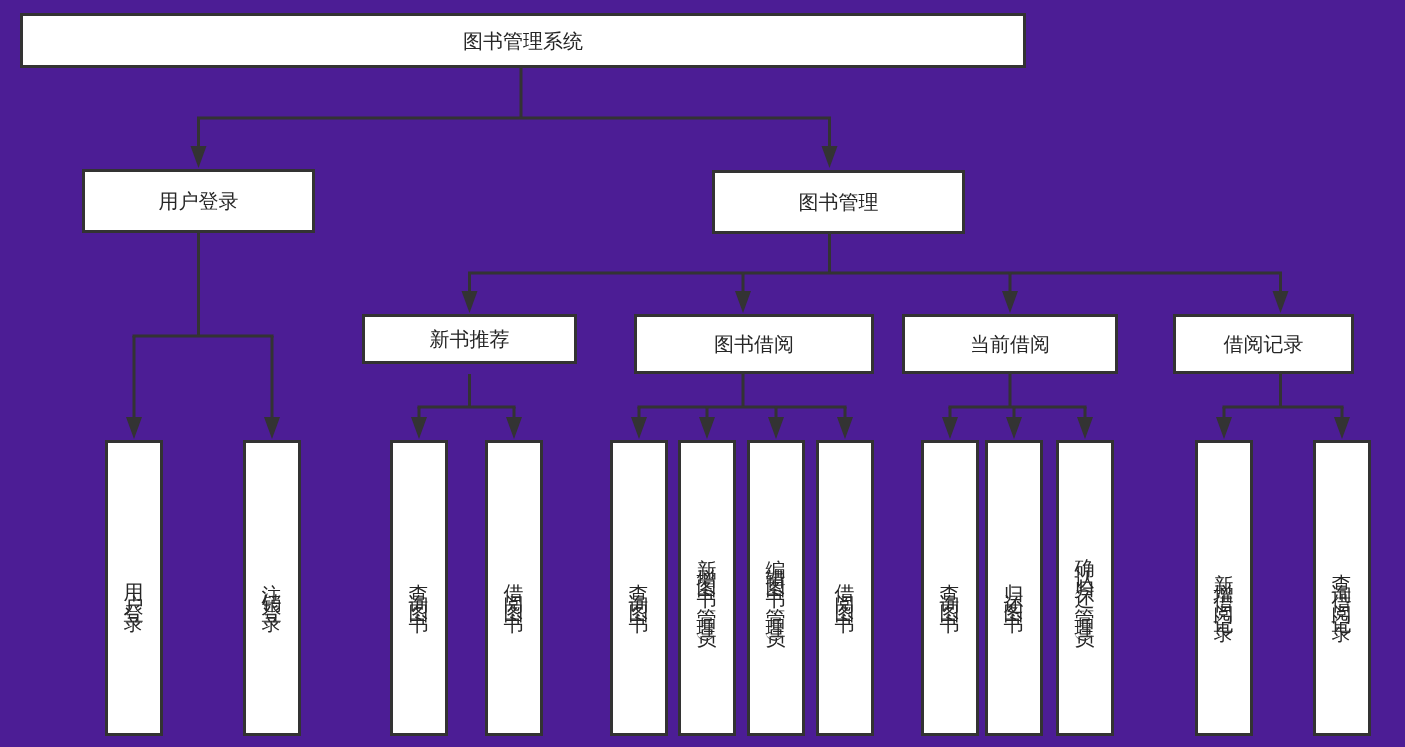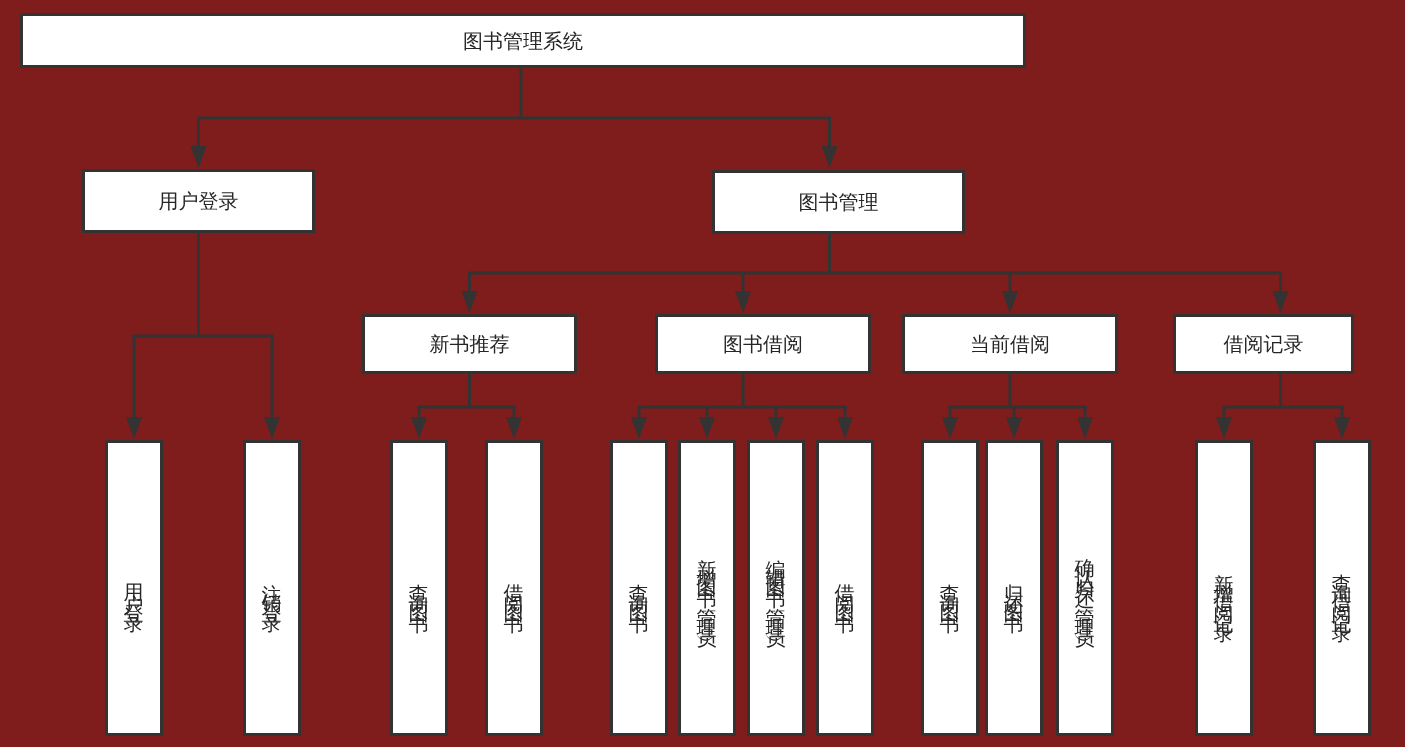--- a/index.html
+++ b/index.html
@@ -4,21 +4,21 @@
 <style>
   html, body {
     margin: 0;
     padding: 0;
     background: #ffffff;
   }
   .canvas {
     position: relative;
     width: 1405px;
     height: 747px;
-    background: #7f1d1d;
+    background: #4c1d95;
     overflow: hidden;
     font-family: "Liberation Sans", sans-serif;
   }
   .connector-layer {
     position: absolute;
     left: 0;
     top: 0;
     width: 1405px;
     height: 747px;
   }
@@ -115,22 +115,22 @@
     <polygon points="1216,417 1232,417 1224,439" stroke="none"></polygon>
     <line x1="1342" y1="407" x2="1342" y2="424"></line>
     <polygon points="1334,417 1350,417 1342,439" stroke="none"></polygon>
   </svg>
 
   <div class="node" style="left:20px; top:13px; width:1006px; height:55px">图书管理系统</div>
 
   <div class="node" style="left:82px; top:169px; width:233px; height:64px">用户登录</div>
   <div class="node" style="left:712px; top:170px; width:253px; height:64px">图书管理</div>
 
-  <div class="node" style="left:362px; top:314px; width:215px; height:60px">新书推荐</div>
-  <div class="node" style="left:655px; top:314px; width:216px; height:60px">图书借阅</div>
+  <div class="node" style="left:362px; top:314px; width:215px; height:50px">新书推荐</div>
+  <div class="node" style="left:634px; top:314px; width:240px; height:60px">图书借阅</div>
   <div class="node" style="left:902px; top:314px; width:216px; height:60px">当前借阅</div>
   <div class="node" style="left:1173px; top:314px; width:181px; height:60px">借阅记录</div>
 
   <div class="node v" style="left:105px; top:440px; width:58px; height:296px">用户登录</div>
   <div class="node v" style="left:243px; top:440px; width:58px; height:296px">注销登录</div>
 
   <div class="node v" style="left:390px; top:440px; width:58px; height:296px">查询图书</div>
   <div class="node v" style="left:485px; top:440px; width:58px; height:296px">借阅图书</div>
 
   <div class="node v" style="left:610px; top:440px; width:58px; height:296px">查询图书</div>

